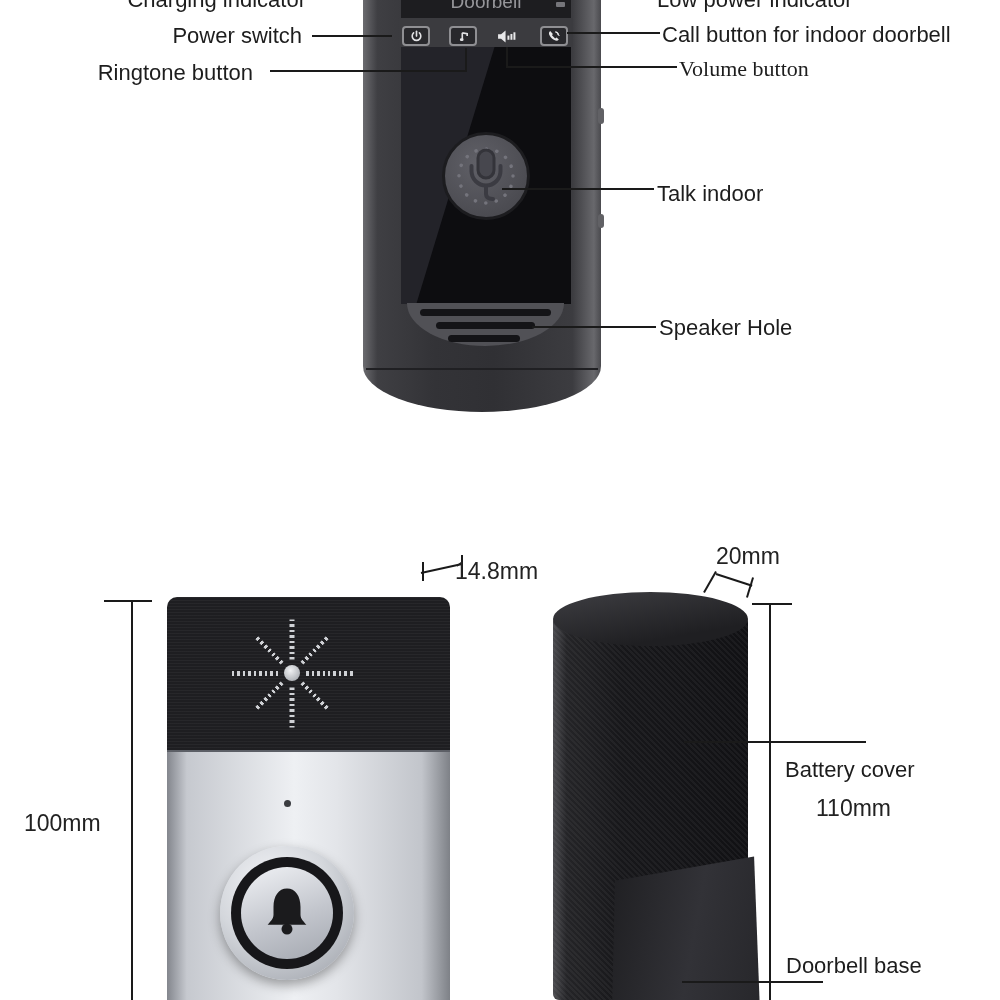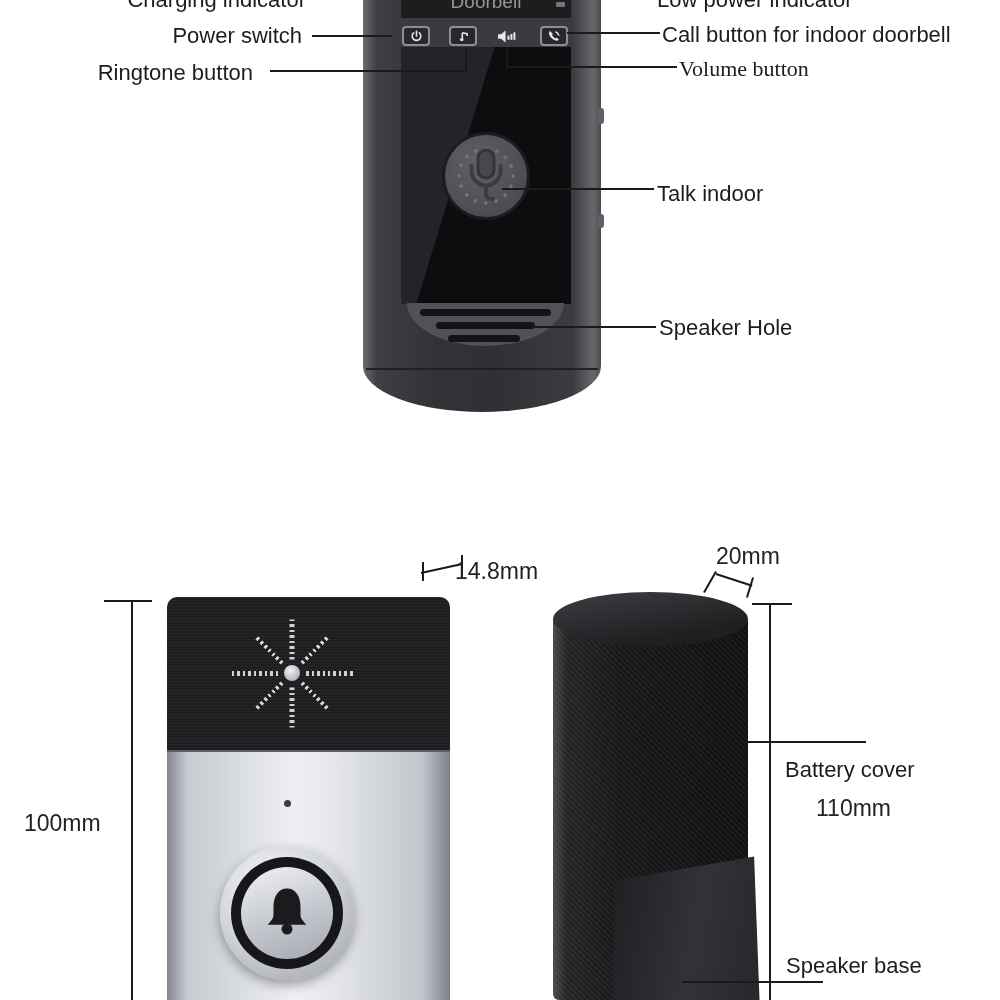--- a/index.html
+++ b/index.html
@@ -191,15 +191,15 @@
   <div class="slant" style="left:716px;top:573px;width:38px;transform:rotate(18deg);"></div>
 
   <div class="hline" style="left:752px;top:603px;width:40px;"></div>
   <div class="vline" style="left:769px;top:604px;height:396px;"></div>
   <div class="dimlbl" style="left:816px;top:795px;">110mm</div>
 
   <div class="hline" style="left:684px;top:741px;width:182px;"></div>
   <div class="lbl" style="left:785px;top:710px;margin-top:47px;">Battery cover</div>
 
   <div class="hline" style="left:682px;top:981px;width:141px;"></div>
-  <div class="lbl" style="left:786px;top:953px;">Speaker base</div>
+  <div class="lbl" style="left:786px;top:953px;">Doorbell base</div>
 
 </div>
 
 </body></html>

